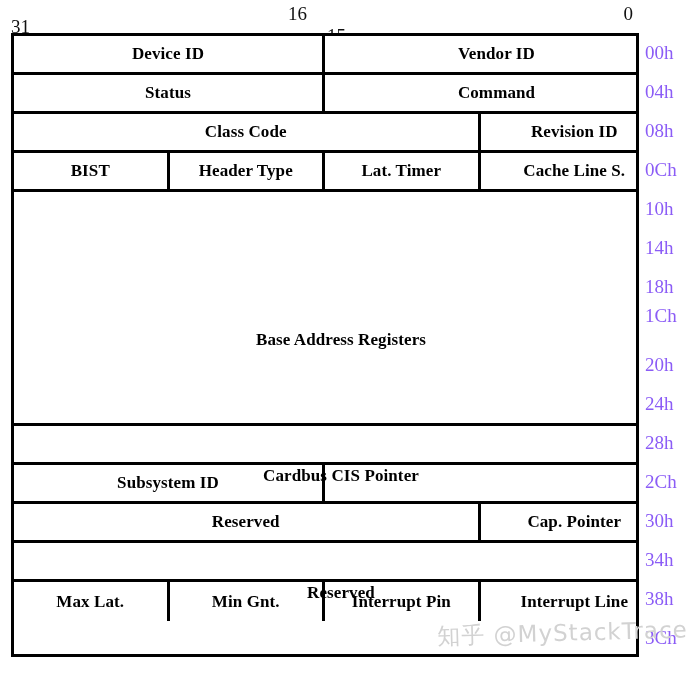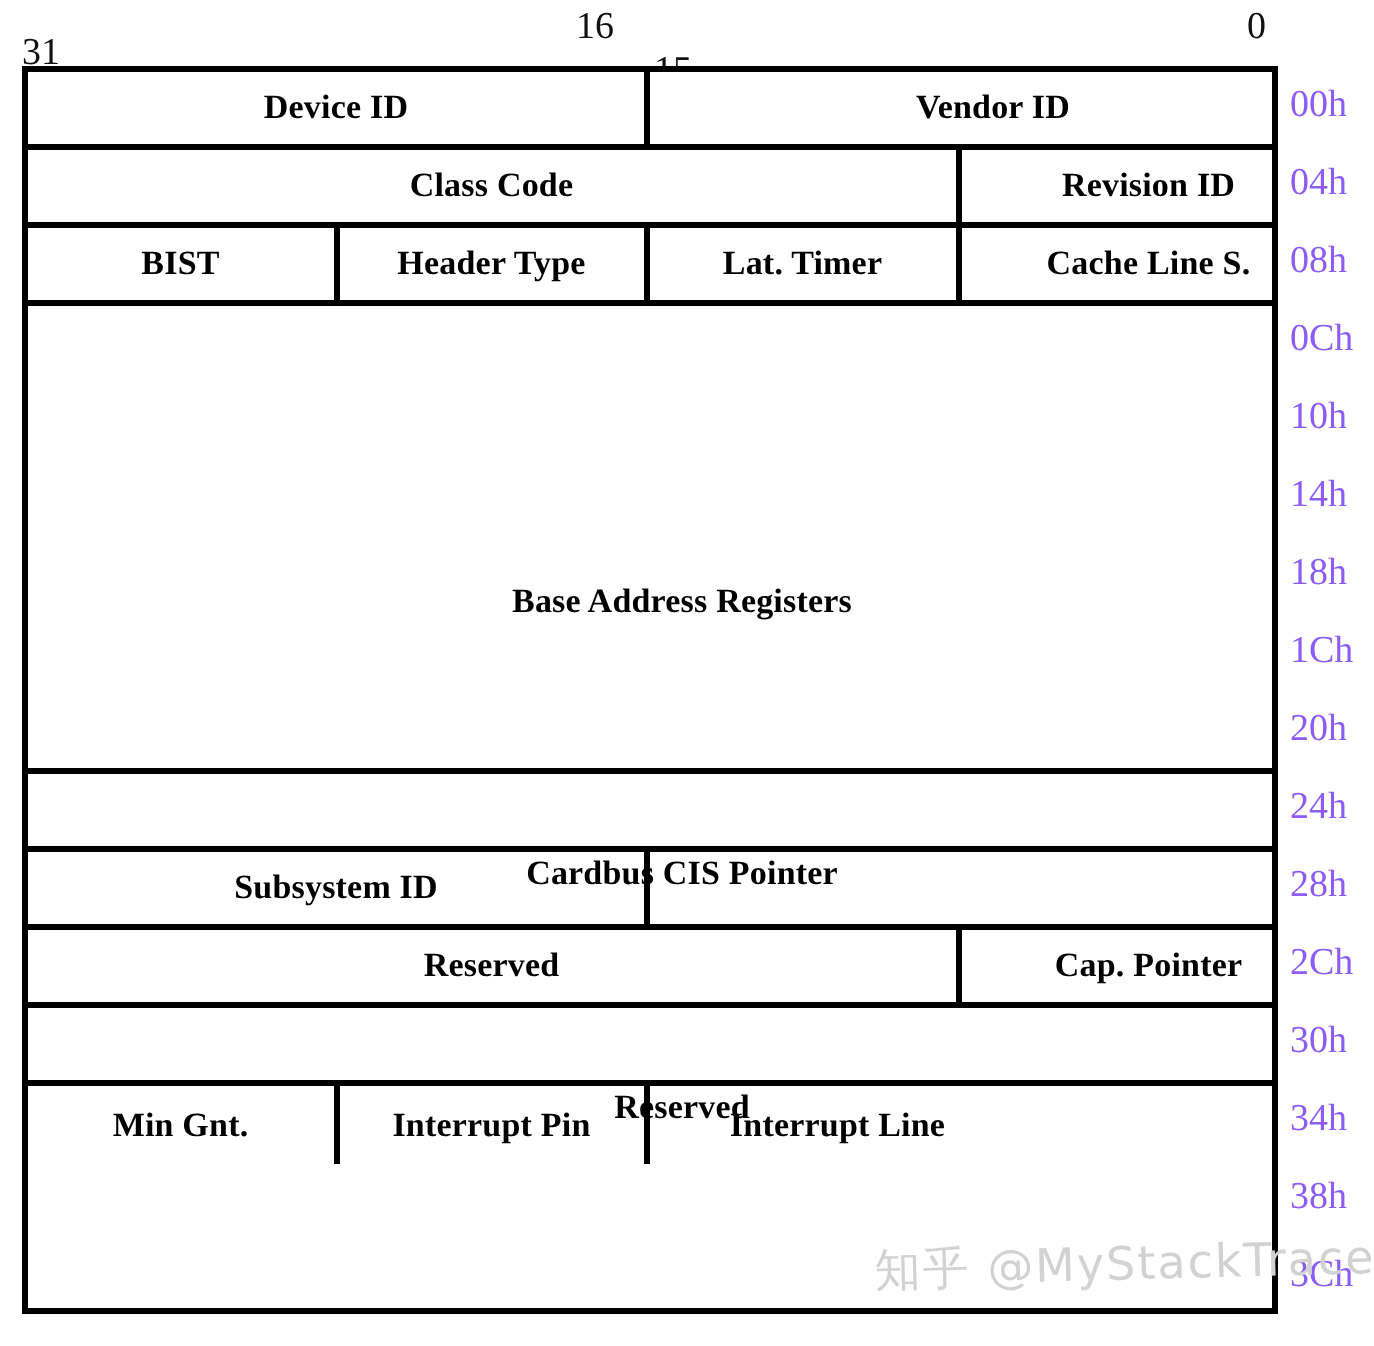--- a/index.html
+++ b/index.html
@@ -139,20 +139,24 @@
     <span class="bit-label bit-0">0</span>
   </div>
 
   <div class="reg-table">
 
     <div class="reg-row h39">
       <div class="reg-cell w-half">Device ID</div>
       <div class="reg-cell w-half edge">Vendor ID</div>
     </div>
 
+    <div class="reg-row h39">
+      <div class="reg-cell w-half">Status</div>
+      <div class="reg-cell w-half edge">Command</div>
+    </div>
 
     <div class="reg-row h39">
       <div class="reg-cell w-3q">Class Code</div>
       <div class="reg-cell w-quarter edge">Revision ID</div>
     </div>
 
     <div class="reg-row h39">
       <div class="reg-cell w-quarter">BIST</div>
       <div class="reg-cell w-quarter">Header Type</div>
       <div class="reg-cell w-quarter">Lat. Timer</div>
@@ -175,36 +179,37 @@
     <div class="reg-row h39">
       <div class="reg-cell w-3q">Reserved</div>
       <div class="reg-cell w-quarter edge">Cap. Pointer</div>
     </div>
 
     <div class="reg-row h39">
       <div class="reg-cell w-full edge">Reserved</div>
     </div>
 
     <div class="reg-row h39 last">
+      <div class="reg-cell w-quarter">Max Lat.</div>
       <div class="reg-cell w-quarter">Min Gnt.</div>
       <div class="reg-cell w-quarter">Interrupt Pin</div>
       <div class="reg-cell w-quarter edge">Interrupt Line</div>
     </div>
 
   </div>
 
   <div class="offset-col">
     <span class="offset-label" style="top:0px">00h</span>
     <span class="offset-label" style="top:39px">04h</span>
     <span class="offset-label" style="top:78px">08h</span>
     <span class="offset-label" style="top:117px">0Ch</span>
     <span class="offset-label" style="top:156px">10h</span>
     <span class="offset-label" style="top:195px">14h</span>
     <span class="offset-label" style="top:234px">18h</span>
-    <span class="offset-label" style="top:273px">1Ch</span>
+    <span class="offset-label" style="top:263px">1Ch</span>
     <span class="offset-label" style="top:312px">20h</span>
     <span class="offset-label" style="top:351px">24h</span>
     <span class="offset-label" style="top:390px">28h</span>
     <span class="offset-label" style="top:429px">2Ch</span>
     <span class="offset-label" style="top:468px">30h</span>
     <span class="offset-label" style="top:507px">34h</span>
     <span class="offset-label" style="top:546px">38h</span>
     <span class="offset-label" style="top:585px">3Ch</span>
   </div>
 

